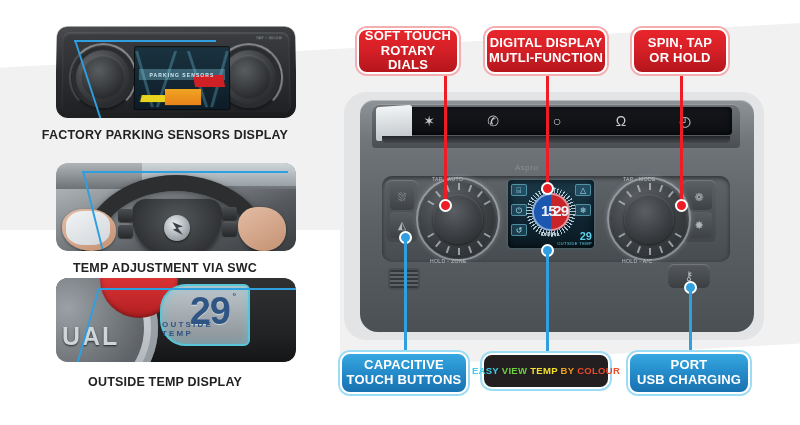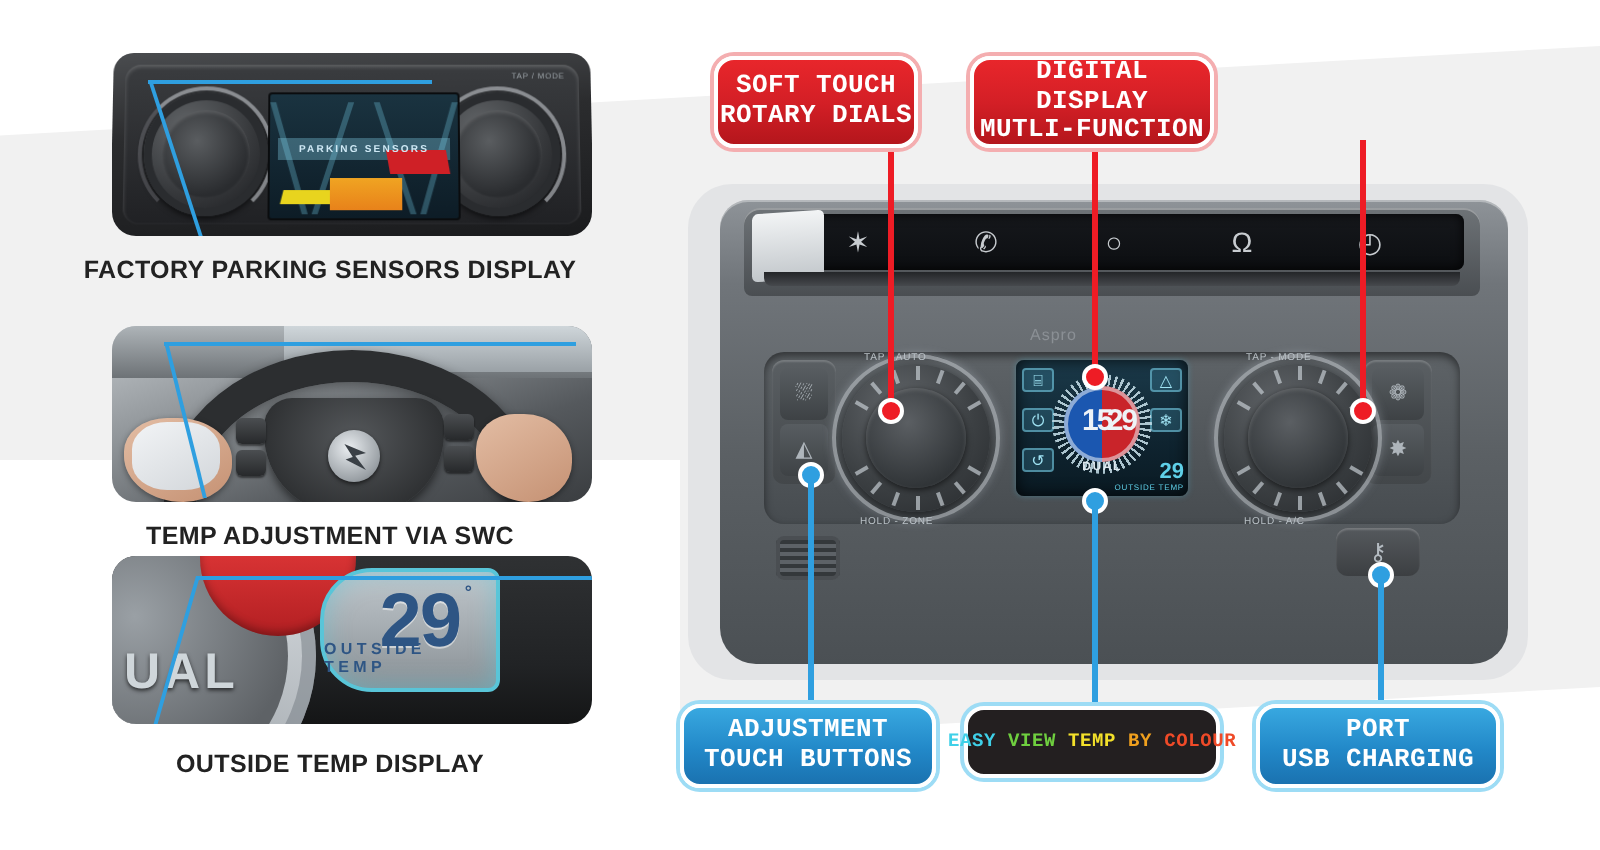--- a/index.html
+++ b/index.html
@@ -313,21 +313,21 @@
     position:absolute; left:668px; top:264px; width:42px; height:24px;
     background: linear-gradient(180deg,#55595d,#3c3f42);
     border-radius:6px; box-shadow: inset 0 1px 1px rgba(255,255,255,.2);
     color:#b4bbc1; font-size:12px; text-align:center; line-height:24px;
   }
 
   
   .badge{
     position:absolute; border-radius:10px; text-align:center;
     font-weight:bold; color:#fff; line-height:1.12;
-    font-family:Liberation Mono, monospace;
+    font-family:Liberation Sans, sans-serif;
     display:flex; align-items:center; justify-content:center;
   }
   .badge.red{
     background: linear-gradient(180deg,#e8262b 0%,#d41f26 50%,#b4161c 100%);
     border:2px solid #ffffff;
     box-shadow: 0 0 0 2px #f4aeb0;
     font-size:13px; letter-spacing:.2px;
   }
   .badge.blue{
     background: linear-gradient(180deg,#38a8e0 0%,#2288c8 55%,#1a72b0 100%);
@@ -532,26 +532,32 @@
   <div class="dot-red" style="left:541px;top:182px;"></div>
   <div class="badge red" style="left:485px;top:28px;width:122px;height:46px;">
     <div>
       <span>DIGITAL DISPLAY</span>
       <span>MUTLI-FUNCTION</span>
     </div>
   </div>
 
   <div class="conn-red" style="left:680px;top:70px;height:134px;"></div>
   <div class="dot-red" style="left:675px;top:199px;"></div>
+  <div class="badge red" style="left:632px;top:28px;width:96px;height:46px;">
+    <div>
+      <span>SPIN, TAP</span>
+      <span>OR HOLD</span>
+    </div>
+  </div>
 
   <div class="dot-blue" style="left:399px;top:231px;"></div>
   <div class="conn-blue" style="left:404px;top:240px;height:113px;"></div>
   <div class="badge blue" style="left:340px;top:352px;width:128px;height:42px;">
     <div>
-      <span>ADJUSTMENT</span>
+      <span>CAPACITIVE</span>
       <span>TOUCH BUTTONS</span>
     </div>
   </div>
 
   <div class="dot-blue" style="left:541px;top:244px;"></div>
   <div class="conn-blue" style="left:546px;top:253px;height:101px;"></div>
   <div class="badge dark" style="left:482px;top:353px;width:128px;height:36px;">
     <div style="white-space:nowrap;">
       <span class="cw-easy" style="display:inline;">EASY</span>
       <span class="cw-view" style="display:inline;">VIEW</span>

